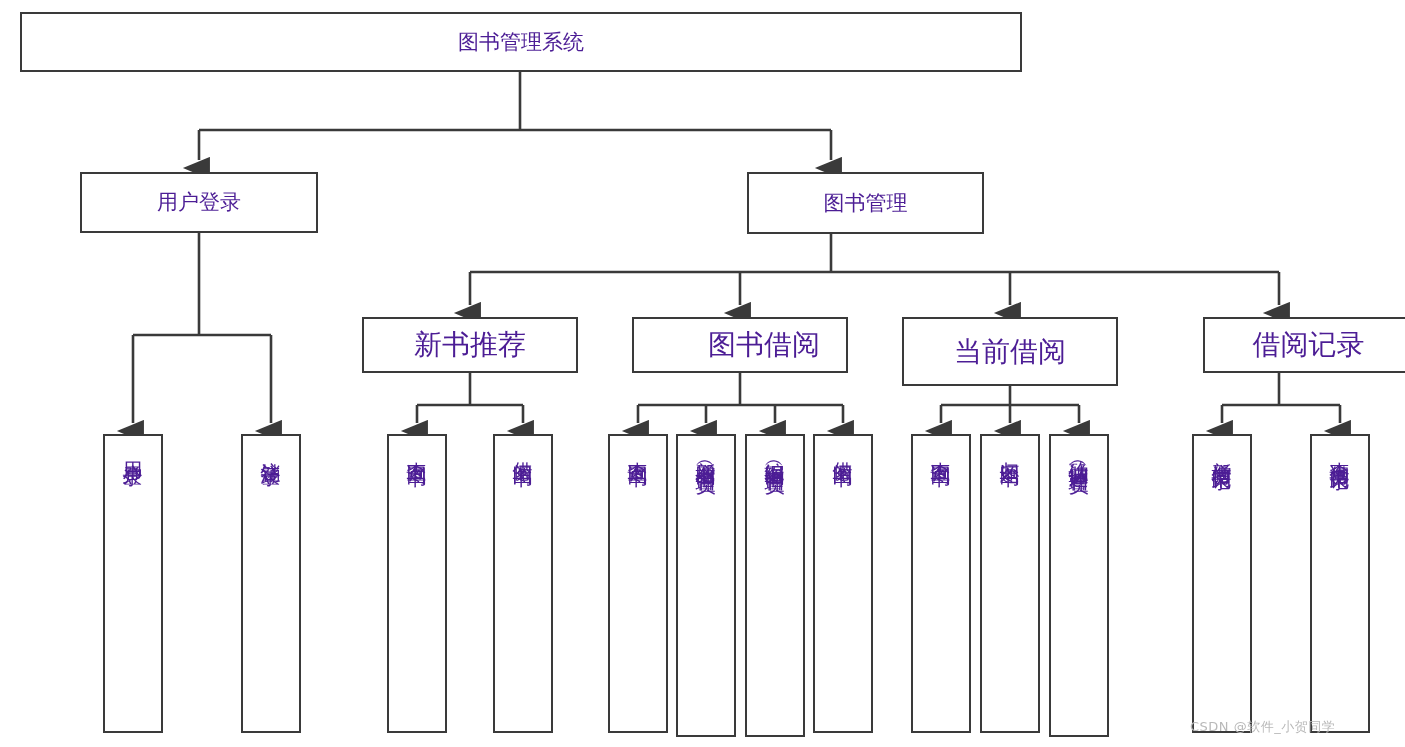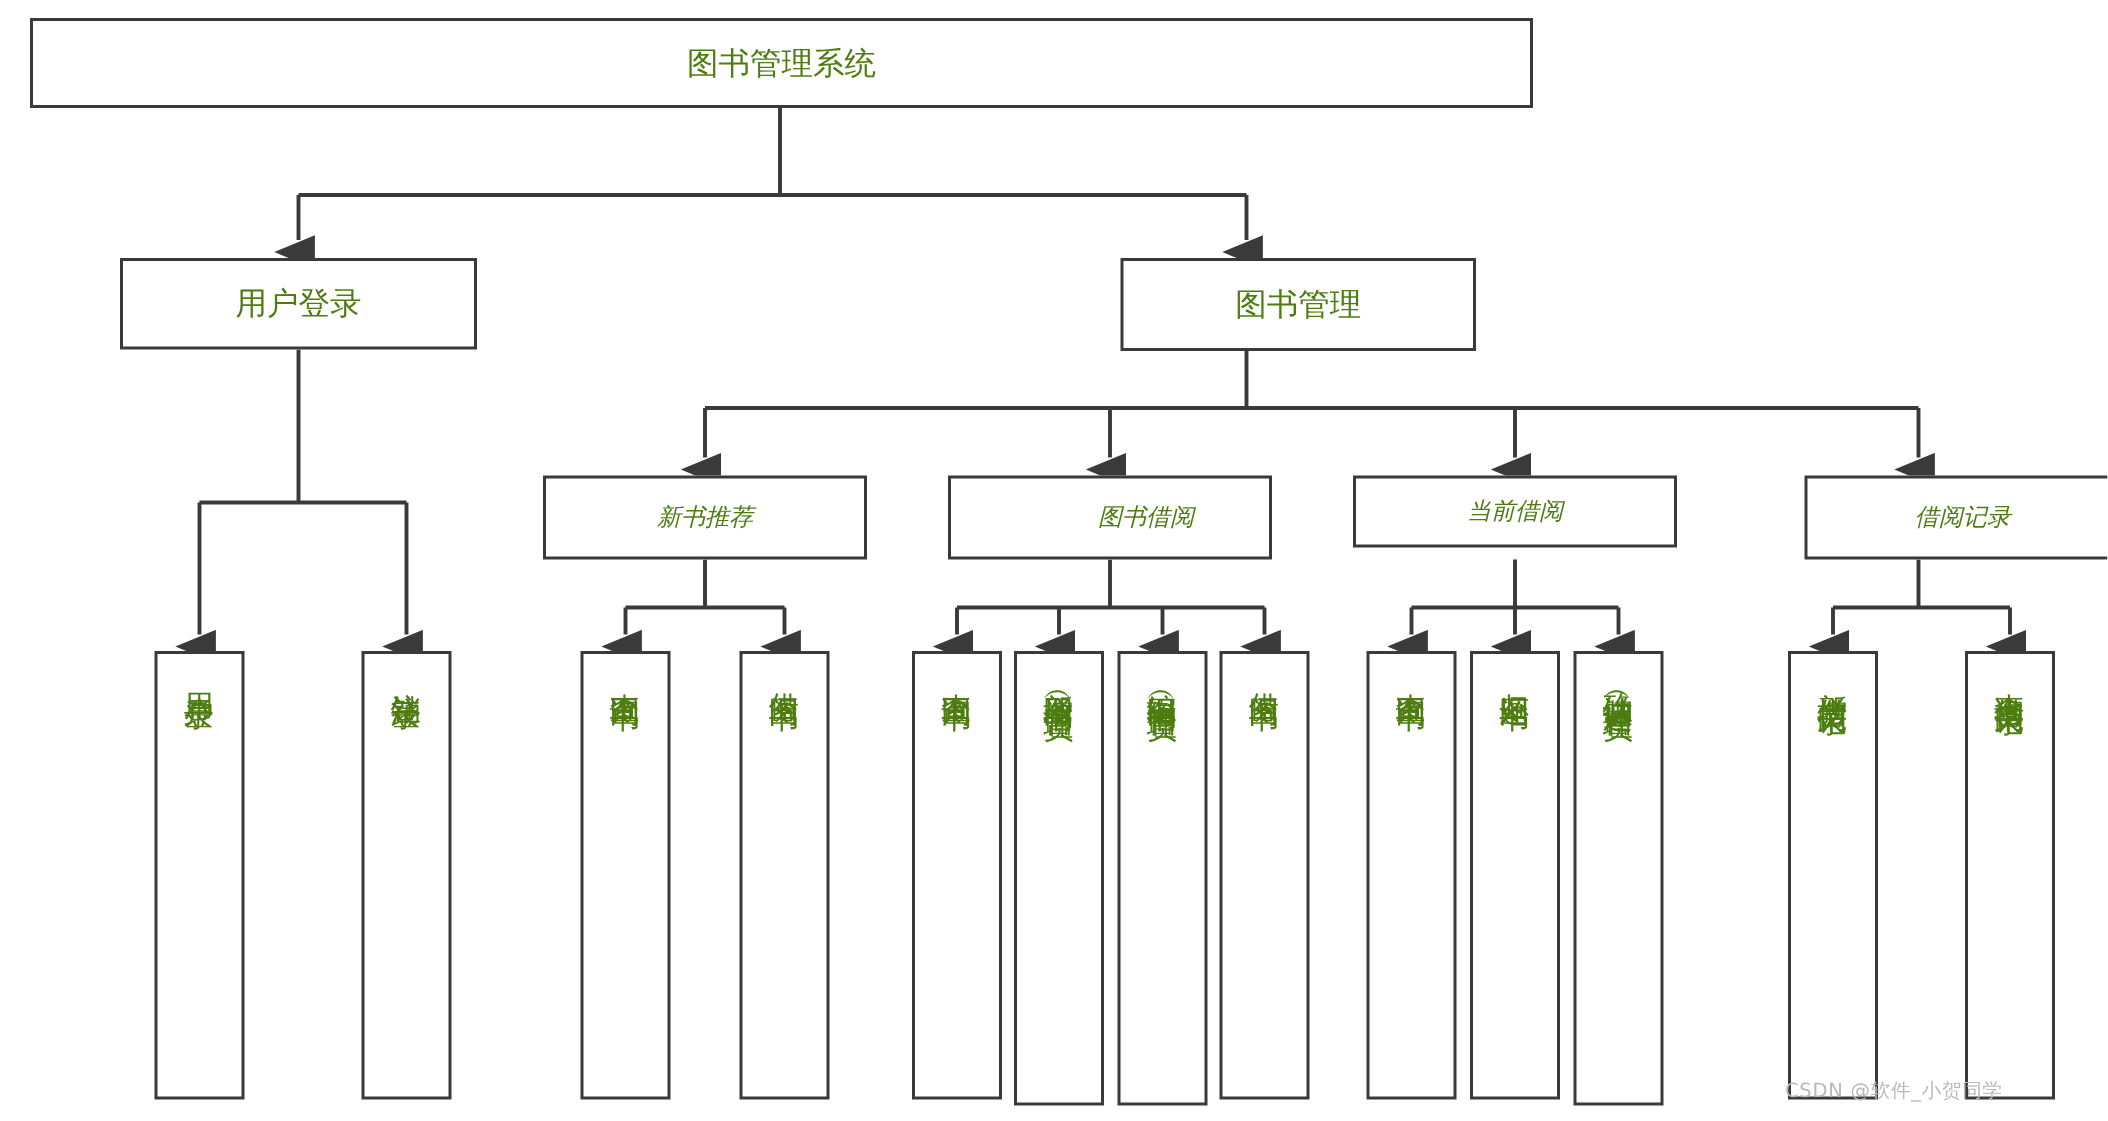--- a/index.html
+++ b/index.html
@@ -31,26 +31,26 @@
     border: 2px solid #3a3a3a;
     display: flex;
     align-items: center;
     justify-content: center;
     color: #222222;
   }
   .node-label {
     display: block;
     text-align: center;
     line-height: 1.05;
-    color: #4d7c0f;
+    color: #4c1d95;
     white-space: pre;
   }
   .node-root .node-label { font-size: 21px; }
   .node-l1 .node-label  { font-size: 21px; }
-  .node-l2 .node-label  { font-size: 16px; font-style: italic; }
+  .node-l2 .node-label  { font-size: 28px; }
   .node-leaf {
     padding-top: 10px;
     align-items: flex-start;
   }
   .node-leaf .node-label {
     font-size: 20px;
     writing-mode: vertical-rl;
     text-orientation: upright;
     letter-spacing: 2px;
     line-height: 1;
@@ -132,21 +132,21 @@
   </div>
 
   <div class="node-box node-l2" style="left:362px; top:317px; width:216px; height:56px;">
     <span class="node-label">新书推荐</span>
   </div>
 
   <div class="node-box node-l2" style="left:632px; top:317px; width:216px; height:56px;padding-left:48px;">
     <span class="node-label">图书借阅</span>
   </div>
 
-  <div class="node-box node-l2" style="left:902px; top:317px; width:216px; height:48px;">
+  <div class="node-box node-l2" style="left:902px; top:317px; width:216px; height:69px;">
     <span class="node-label">当前借阅</span>
   </div>
 
   <div class="node-box node-l2" style="left:1203px; top:317px; width:211px; height:56px;">
     <span class="node-label">借阅记录</span>
   </div>
 
   <div class="node-box node-leaf" style="left:103px; top:434px; width:60px; height:299px;">
     <span class="node-label">用户登录</span>
   </div>

